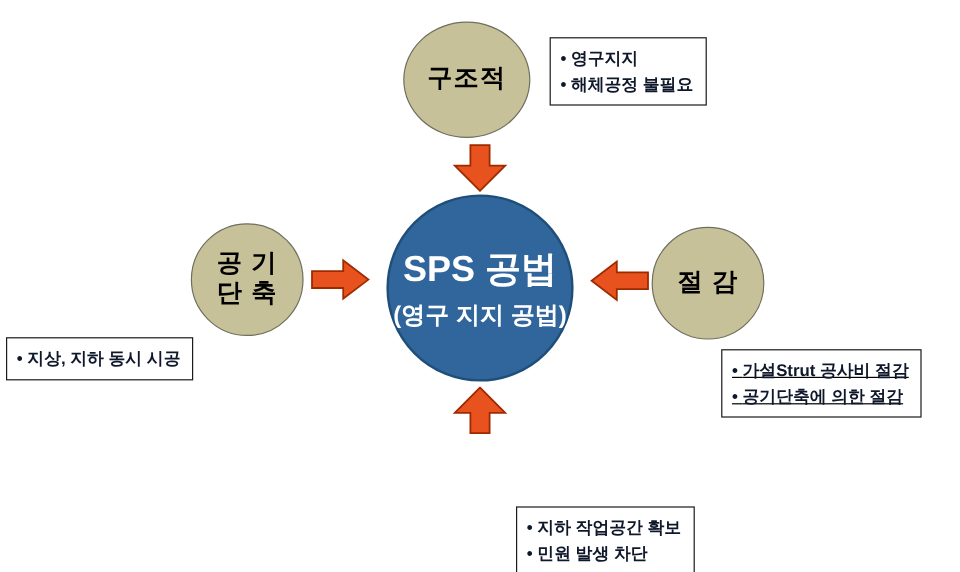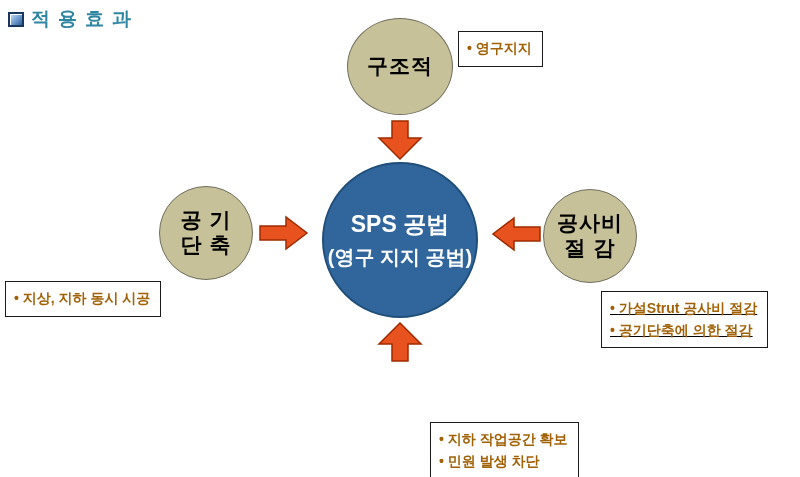--- a/index.html
+++ b/index.html
@@ -44,42 +44,42 @@
     border: 1px solid #6f6f5e;
     display: flex;
     flex-direction: column;
     align-items: center;
     justify-content: center;
     text-align: center;
     font-weight: bold;
     color: #000;
   }
   .node .line { font-size: 21px; line-height: 1.18; letter-spacing: 1px; }
-  .node-top    { left: 347px; top: 18px;  width: 106px; height: 97px; }
+  .node-top    { left: 336px; top: 18px;  width: 106px; height: 97px; }
   .node-left   { left: 159px; top: 186px; width: 94px;  height: 94px; text-align: right; }
   .node-right  { left: 543px; top: 189px; width: 94px;  height: 94px; }
   .node-bottom { left: 352px; top: 366px; width: 98px;  height: 96px; }
 
   
   .center-node {
     position: absolute;
     left: 322px; top: 162px;
     width: 156px; height: 156px;
     border-radius: 50%;
     background: #31669C;
     border: 2px solid #1F4E79;
     display: flex;
     flex-direction: column;
     align-items: center;
     justify-content: center;
     text-align: center;
     color: #ffffff;
     font-weight: bold;
   }
-  .center-title { font-size: 23px; margin-bottom: 4px; }
+  .center-title { font-size: 30px; margin-bottom: 4px; }
   .center-subtitle { font-size: 20px; }
 
   
   .arrow { position: absolute; }
   .arrow svg { display: block; }
   .arrow-top    { left: 377px; top: 120px; }
   .arrow-bottom { left: 377px; top: 322px; }
   .arrow-left   { left: 259px; top: 215px; }
   .arrow-right  { left: 491px; top: 216px; }
 
@@ -87,61 +87,57 @@
   .info-box {
     position: absolute;
     background: #ffffff;
     border: 1px solid #1a1a1a;
     padding: 6px 10px 6px 8px;
   }
   .info-box ul { list-style: none; }
   .info-box li {
     font-size: 14px;
     font-weight: bold;
-    color: #a16207;
+    color: #0f172a;
     line-height: 1.55;
     white-space: nowrap;
   }
   .info-box li::before { content: "• "; }
   .box-top    { left: 458px; top: 31px; }
   .box-left   { left: 5px;   top: 281px; }
   .box-right  { left: 601px; top: 291px; text-decoration: underline; }
   .box-bottom { left: 430px; top: 391px; margin-top: 31px; }
 </style>
 </head>
 <body>
 
 <div class="canvas">
 
-  <div class="header">
-    <div class="header-icon"></div>
-    <div class="header-title">적용효과</div>
-  </div>
 
   <div class="node node-top">
     <div class="line">구조적</div>
   </div>
   <div class="info-box box-top">
     <ul>
       <li>영구지지</li>
+      <li>해체공정 불필요</li>
     </ul>
   </div>
 
   <div class="node node-left">
     <div class="line">공 기</div>
     <div class="line">단 축</div>
   </div>
   <div class="info-box box-left">
     <ul>
       <li>지상, 지하 동시 시공</li>
     </ul>
   </div>
 
   <div class="node node-right">
-    <div class="line">공사비</div>
     <div class="line">절 감</div>
   </div>
   <div class="info-box box-right">
     <ul>
       <li>가설Strut 공사비 절감</li>
       <li>공기단축에 의한 절감</li>
     </ul>
   </div>
 
   <div class="info-box box-bottom">

